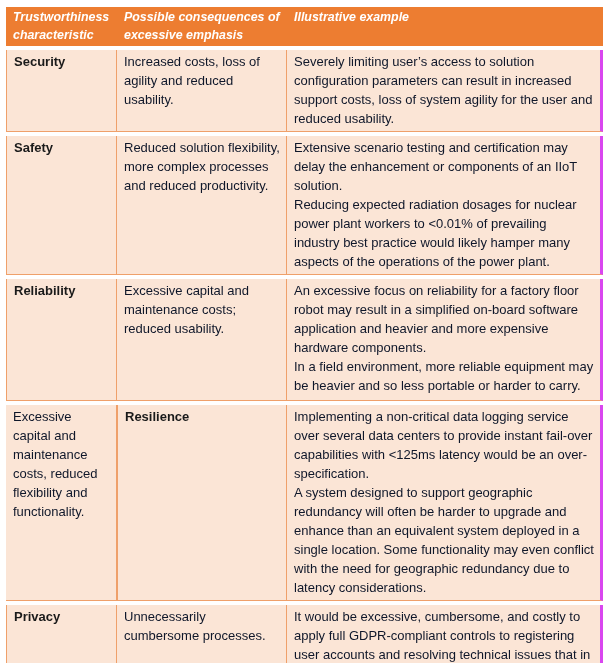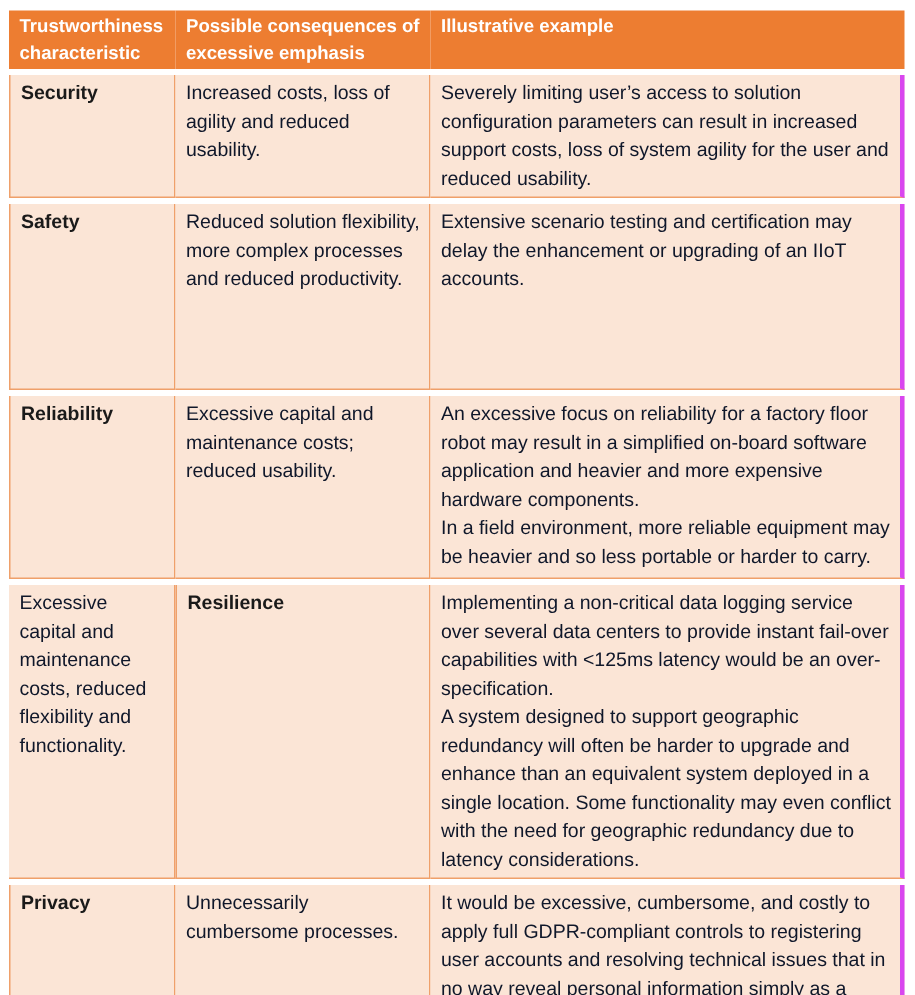--- a/index.html
+++ b/index.html
@@ -48,21 +48,21 @@
     color: #FFFFFF;
     font-weight: bold;
     font-size: 12.4px;
     line-height: 17.5px;
     padding: 2px 2px 2px 7px;
     border: none;
     white-space: pre;
     min-height: 37px;
     overflow: visible;
   }
-  .rh  { min-height: 37px; }
+  .rh  { min-height: 37px; font-style: italic; }
   .r0  { min-height: 72px; }
   .r1  { min-height: 124px; }
   .r2  { min-height: 122px; }
   .r3  { min-height: 179px; }
   .r4  { min-height: 96px; }
   .lastrow { border-bottom-width: 2px; }
   .extra-top { }
 </style>
 </head>
 <body>
@@ -78,21 +78,22 @@
 
     <div class="cell col1 r0">Security</div>
     <div class="cell col2 r0">Increased costs, loss of agility and reduced usability.</div>
     <div class="cell col3 r0">
       <p>Severely limiting user’s access to solution configuration parameters can result in increased support costs, loss of system agility for the user and reduced usability.</p>
     </div>
 
     <div class="cell col1 r1">Safety</div>
     <div class="cell col2 r1">Reduced solution flexibility, more complex processes and reduced productivity.</div>
     <div class="cell col3 r1">
-      <p>Extensive scenario testing and certification may delay the enhancement or upgrading of an IIoT accounts.</p>
+      <p>Extensive scenario testing and certification may delay the enhancement or components of an IIoT solution.</p>
+      <p>Reducing expected radiation dosages for nuclear power plant workers to &lt;0.01% of prevailing industry best practice would likely hamper many aspects of the operations of the power plant.</p>
     </div>
 
     <div class="cell col1 r2">Reliability</div>
     <div class="cell col2 r2">Excessive capital and maintenance costs; reduced usability.</div>
     <div class="cell col3 r2">
       <p>An excessive focus on reliability for a factory floor robot may result in a simplified on-board software application and heavier and more expensive hardware components.</p>
       <p>In a field environment, more reliable equipment may be heavier and so less portable or harder to carry.</p>
     </div>
 
     <div class="cell col2 r3">Excessive capital and maintenance costs, reduced flexibility and functionality.</div>

